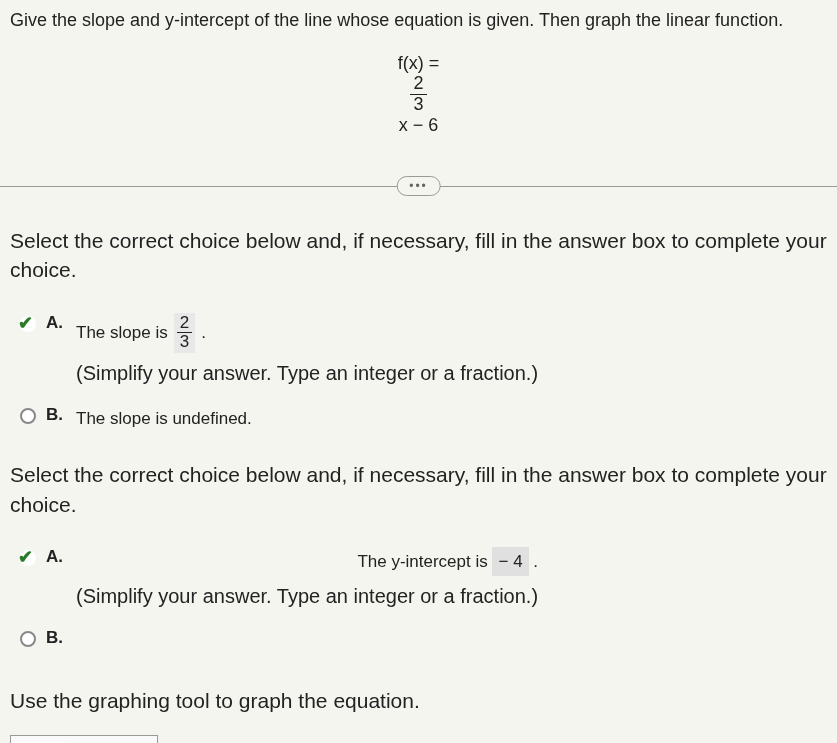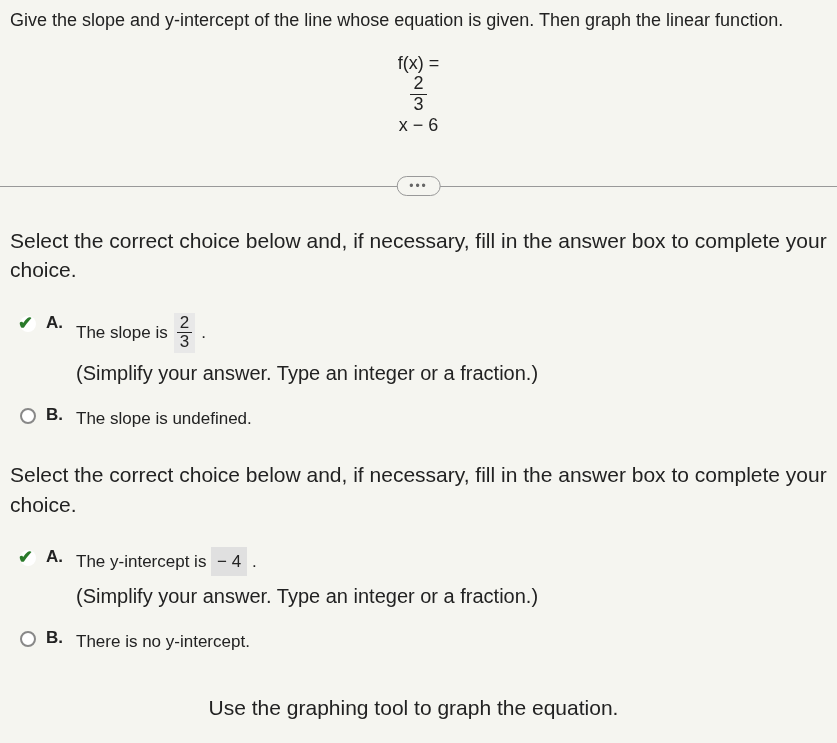--- a/index.html
+++ b/index.html
@@ -110,20 +110,21 @@
     }
     .choice-label {
       font-weight: bold;
       font-size: 17px;
       margin-right: 10px;
       min-width: 20px;
     }
     .choice-content {
       font-size: 17px;
       line-height: 1.6;
+      text-align: right;
     }
     .answer-box {
       background: #e0e0e0;
       padding: 1px 6px;
       display: inline-block;
     }
     .sub-instruction {
       font-size: 20px;
       margin-top: 4px;
     }
@@ -234,26 +235,25 @@
         <span class="answer-box">− 4</span>
         <span> .</span>
       </div>
       <div class="sub-instruction">(Simplify your answer. Type an integer or a fraction.)</div>
     </div>
   </div>
 
   <div class="choice">
     <div class="radio"></div>
     <div class="choice-label">B.</div>
-    <div class="choice-content">There is no y-intercept.</div>
   </div>
 </div>
 
 <div class="graph-section">
-  <div class="instruction" style="padding-left:0;text-align:center;">Use the graphing tool to graph the equation.</div>
+  <div class="instruction" style="padding-left:0;">Use the graphing tool to graph the equation.</div>
   <div class="graph-button">
     <div class="graph-thumb">
       <div class="diag"></div>
     </div>
     <div class="graph-label">
       <div>Click to</div>
       <div>complete</div>
       <div>line</div>
     </div>
   </div>

